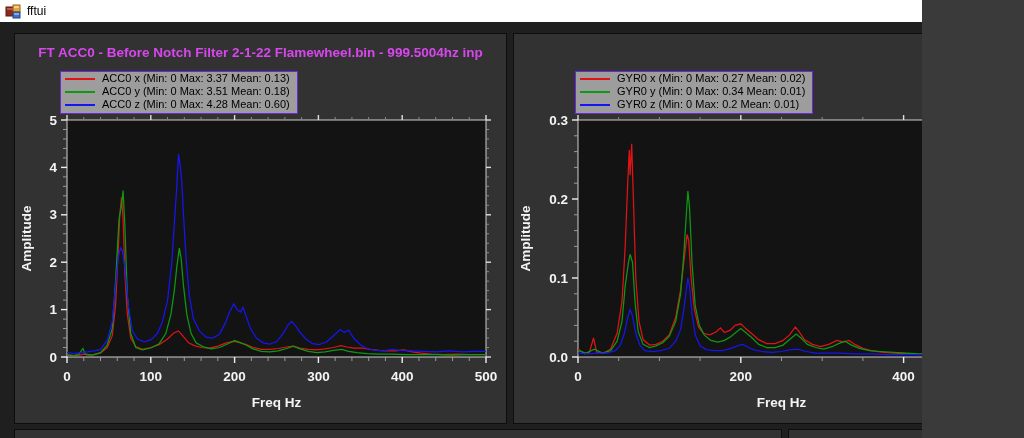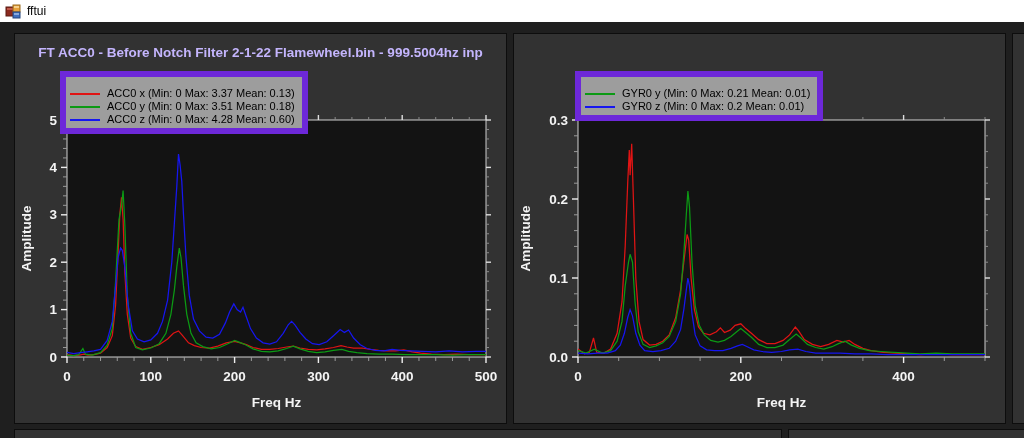--- a/index.html
+++ b/index.html
@@ -1,32 +1,32 @@
 <!DOCTYPE html>
 <html><head>
 <meta charset="utf-8">
 <style>
   html,body{margin:0;padding:0;background:#3a3a3a;}
-  .window{position:relative;width:1024px;height:438px;overflow:hidden;
+  .window{position:relative;width:922px;height:438px;overflow:hidden;
           font-family:"Liberation Sans",sans-serif;background:#1f1f1f;}
   .titlebar{position:absolute;left:0;top:0;width:1024px;height:22px;background:#ffffff;
             display:flex;align-items:center;gap:6px;padding-left:5px;box-sizing:border-box;}
   .app-title{font-size:12px;color:#000;font-family:"Liberation Sans",sans-serif;}
   .content{position:absolute;left:0;top:22px;width:1024px;height:416px;background:#1f1f1f;}
   .panel{position:absolute;background:#323232;border:1px solid #0d0d0d;box-sizing:content-box;}
   #panel-0{left:14px;top:11px;width:491px;height:389px;}
   #panel-1{left:513px;top:11px;width:491px;height:389px;}
   #panel-2{left:1012px;top:11px;width:491px;height:389px;}
   #panel-3{left:14px;top:407px;width:766px;height:120px;}
   #panel-4{left:788px;top:407px;width:491px;height:120px;}
   .panel-title{position:absolute;left:0;right:0;top:11px;height:18px;overflow:hidden;
-               display:flex;justify-content:center;color:#c4b5fd;font-size:13.5px;font-weight:bold;}
+               display:flex;justify-content:center;color:#d946ef;font-size:13.5px;font-weight:bold;}
   .panel-title span{white-space:nowrap;}
   .plot-svg{position:absolute;left:0;top:0;}
-  .legend{position:absolute;background:#9d9d9d;border:6px solid #6d28d9;padding:10px 7px 2px 4px;
+  .legend{position:absolute;background:#9d9d9d;border:1px solid #6d28d9;padding:0 7px 2px 4px;
           font-size:11px;color:#000;line-height:13px;}
   .legend-row{display:flex;align-items:center;white-space:nowrap;}
   .legend-swatch{display:inline-block;width:30px;height:2px;margin-right:7px;flex:0 0 auto;}
   #legend-0{left:45px;top:37px;}
   #legend-1{left:61px;top:37px;}
 </style>
 </head>
 <body>
 
 <div class="window">
@@ -266,22 +266,26 @@
           <line x1="471" y1="86" x2="476" y2="86" stroke="#dddddd" stroke-width="1.4"></line>
           <text x="54" y="90.5" fill="#f4f4f4" font-size="13.5" font-weight="bold" text-anchor="end" font-family="&quot;Liberation Sans&quot;, sans-serif">0.3</text>
           <text x="267.5" y="373" fill="#f4f4f4" font-size="13.5" font-weight="bold" text-anchor="middle" font-family="&quot;Liberation Sans&quot;, sans-serif">Freq Hz</text>
           <text x="16" y="204.5" fill="#f4f4f4" font-size="13.5" font-weight="bold" text-anchor="middle" font-family="&quot;Liberation Sans&quot;, sans-serif" transform="rotate(-90 16 204.5)">Amplitude</text>
           <polyline points="64.0,315.1 70.5,319.8 75.4,318.3 79.5,304.0 82.7,318.3 90.0,319.1 96.6,315.1 103.1,299.3 108.0,267.7 111.2,212.4 113.7,149.2 115.3,116.0 116.1,141.3 117.7,109.7 119.4,165.0 121.8,244.0 125.0,287.4 129.1,305.6 135.6,311.1 142.1,310.4 148.7,307.2 155.2,300.9 161.7,283.5 166.6,255.8 169.8,228.2 173.1,200.5 174.7,206.1 177.1,244.0 180.4,275.6 184.5,293.0 189.4,299.3 195.9,300.9 202.4,297.7 206.4,293.8 210.5,298.5 216.2,296.1 221.1,291.4 226.8,289.8 231.7,294.6 237.4,299.3 244.7,305.6 252.8,309.6 261.0,309.6 269.1,306.4 275.6,300.9 281.3,293.0 284.6,296.9 290.3,305.6 298.4,310.4 306.6,312.7 314.7,310.4 322.9,306.4 329.4,308.0 335.1,306.4 340.8,310.4 348.9,314.3 357.0,316.7 369.3,318.3 381.5,319.1 393.7,319.8 405.9,320.6 422.2,319.8 438.4,320.6 454.7,320.6 471.0,320.6" fill="none" stroke="#e01414" stroke-width="1.25" clip-path="url(#clip1)"></polyline>
           <polyline points="64.0,316.7 72.1,319.1 80.3,315.1 88.4,319.1 96.6,316.7 103.1,307.2 108.0,287.4 111.2,251.9 114.5,228.2 116.1,220.3 118.5,228.2 121.0,267.7 124.2,297.7 129.1,310.4 135.6,313.5 142.1,311.9 148.7,308.8 155.2,302.5 161.7,287.4 166.6,259.8 169.8,220.3 172.3,180.8 173.9,157.1 175.5,172.9 178.0,228.2 181.2,271.6 185.3,291.4 190.2,300.9 196.7,306.4 204.0,308.0 210.5,306.4 217.0,302.5 222.7,297.7 226.8,294.6 231.7,298.5 237.4,303.3 244.7,310.4 252.8,313.5 261.0,313.5 269.1,311.1 275.6,305.6 282.2,300.1 287.0,304.0 293.5,310.4 301.7,313.5 309.8,315.1 318.0,312.7 324.5,309.6 331.0,307.2 337.5,311.1 345.6,314.3 355.4,316.7 366.8,317.5 379.8,318.3 392.9,319.1 405.9,319.8 422.2,319.1 438.4,319.8 454.7,319.8 471.0,319.8" fill="none" stroke="#0c9a14" stroke-width="1.25" clip-path="url(#clip1)"></polyline>
           <polyline points="64.0,319.1 73.8,319.8 83.5,319.1 93.3,319.1 101.4,316.7 106.3,311.1 110.4,299.3 113.7,283.5 116.1,275.6 118.5,281.9 121.8,299.3 125.9,311.1 130.7,316.7 138.9,317.5 147.0,316.7 155.2,314.3 161.7,307.2 166.6,295.4 169.8,275.6 172.3,255.8 173.9,244.0 175.5,251.9 178.0,279.6 181.2,300.9 186.1,311.9 192.6,315.9 200.8,316.7 208.9,316.7 217.0,314.3 223.5,311.9 228.4,310.4 233.3,312.7 239.8,315.9 248.0,317.5 257.7,318.3 267.5,317.5 275.6,315.9 283.8,315.1 291.9,317.5 301.7,319.1 313.1,319.1 326.1,319.1 340.8,319.8 357.0,319.8 373.3,320.6 389.6,320.6 414.0,320.6 438.4,320.6 471.0,320.6" fill="none" stroke="#1616f0" stroke-width="1.25" clip-path="url(#clip1)"></polyline>
         </svg>
       <div class="legend" id="legend-1">
           <div class="legend-row">
+            <span class="legend-swatch" style="background: rgb(224, 20, 20);"></span>
+            <span>GYR0 x (Min: 0 Max: 0.27 Mean: 0.02)</span>
+          </div>
+          <div class="legend-row">
             <span class="legend-swatch" style="background: rgb(12, 154, 20);"></span>
-            <span>GYR0 y (Min: 0 Max: 0.21 Mean: 0.01)</span>
+            <span>GYR0 y (Min: 0 Max: 0.34 Mean: 0.01)</span>
           </div>
           <div class="legend-row">
             <span class="legend-swatch" style="background: rgb(22, 22, 240);"></span>
             <span>GYR0 z (Min: 0 Max: 0.2 Mean: 0.01)</span>
           </div>
         </div>
     </div>
 
     <div class="panel" id="panel-2"></div>
     <div class="panel" id="panel-3"></div>

